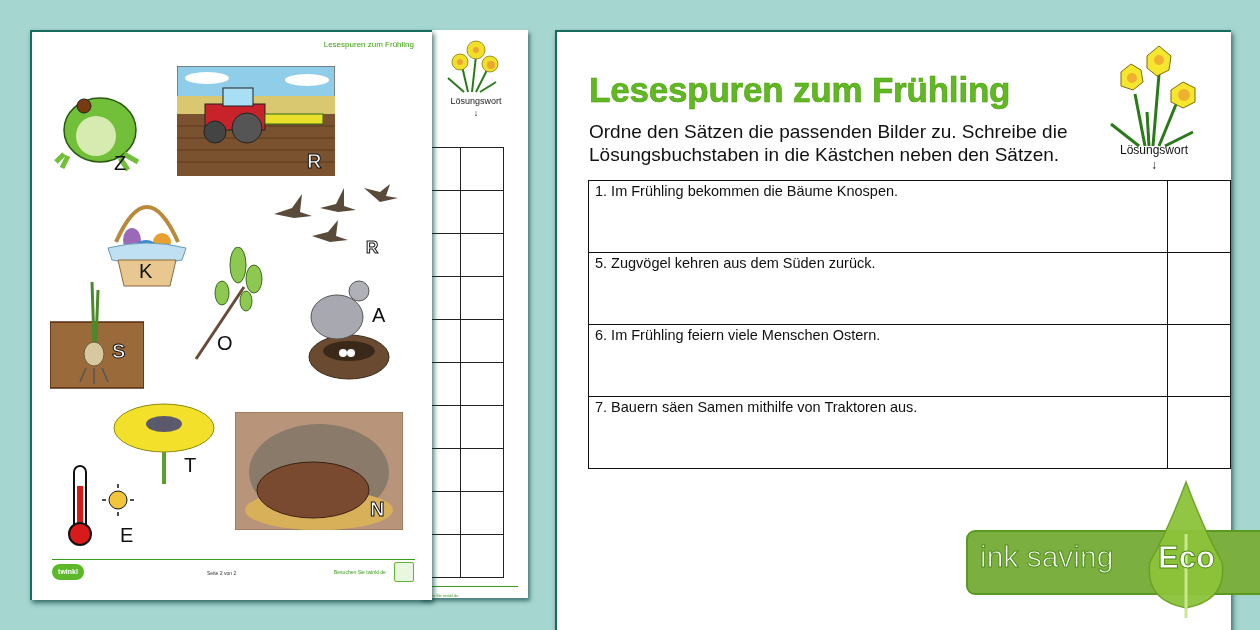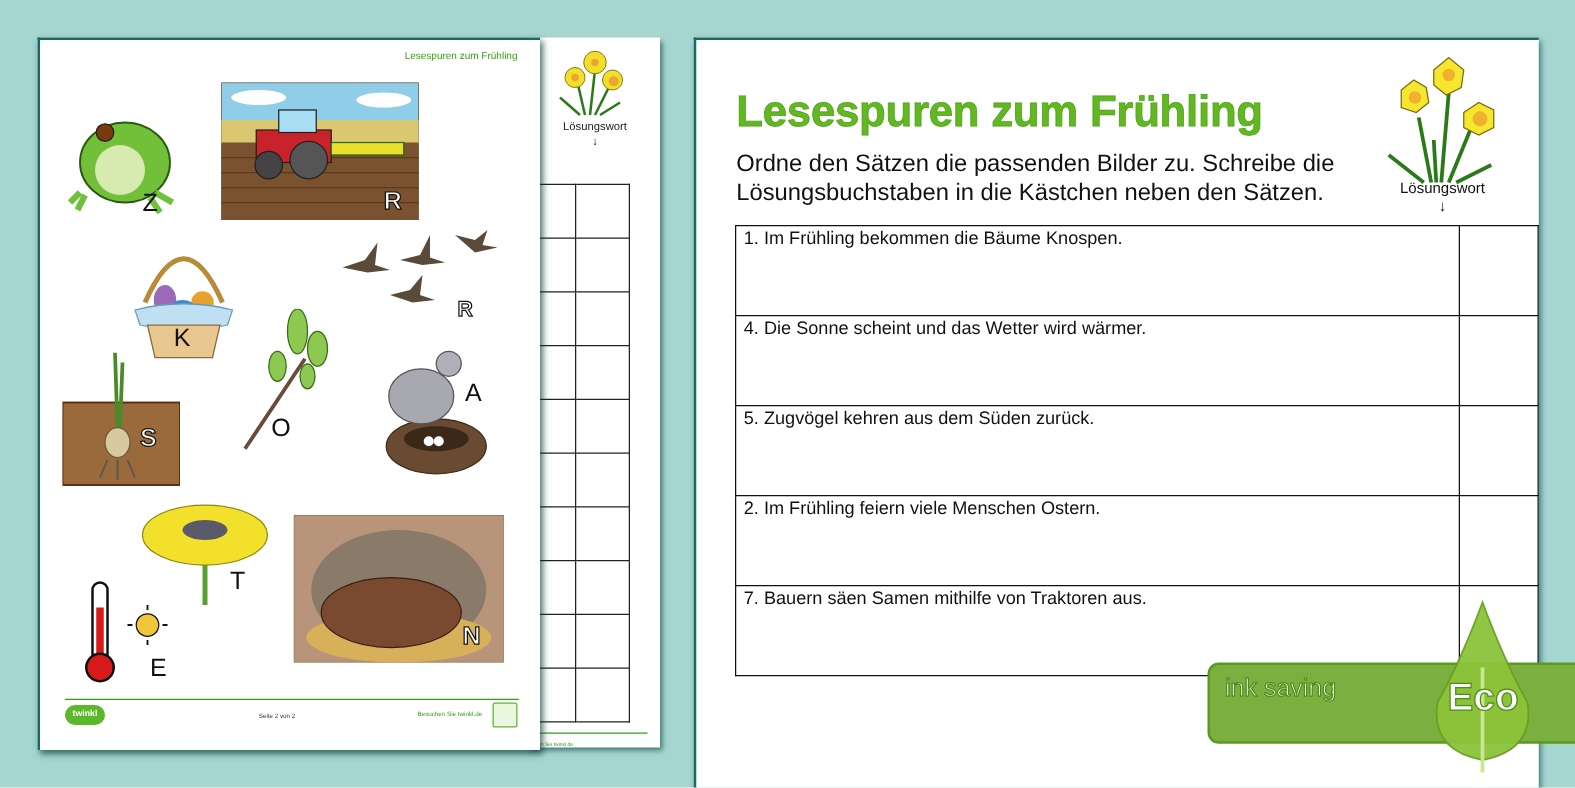--- a/index.html
+++ b/index.html
@@ -36,21 +36,21 @@
   .daff-main { position: absolute; left: 540px; top: 10px; width: 110px; height: 106px; }
   .lw-main { position: absolute; left: 545px; top: 111px; width: 104px; text-align: center; font-size: 12px; color: #111; }
   .lw-arrow { position: absolute; left: 545px; top: 126px; width: 104px; text-align: center; font-size: 12px; color: #111; }
   .q-table { position: absolute; left: 31px; top: 148px; border-collapse: collapse; }
   .q-table td { border: 1px solid #111; height: 72px; vertical-align: top; }
   .q-table td.q { width: 638px; padding: 2px 6px; font-size: 14.5px; color: #111; }
   .q-table td.ans { width: 70px; }
 
   
   .eco-bar { position: absolute; left: 966px; top: 530px; width: 300px; height: 65px; background: #7bb040; border: 2px solid #5a9a20; border-radius: 9px 0 0 9px; }
-  .eco-text { position: absolute; left: 980px; top: 540px; font-size: 20px; color: #fff; -webkit-text-stroke: 1px #4f8d1a; }
+  .eco-text { position: absolute; left: 980px; top: 540px; font-size: 30px; color: #fff; -webkit-text-stroke: 1px #4f8d1a; }
   .eco-drop { position: absolute; left: 1144px; top: 480px; width: 84px; height: 140px; }
   .eco-label { position: absolute; left: 1158px; top: 540px; font-size: 31px; font-weight: bold; color: #fff; text-align: center; -webkit-text-stroke: 1px #4f8d1a; }
 </style>
 </head>
 <body>
 
 <div class="back-page">
   <svg class="daff" viewBox="0 0 70 56">
     <g stroke="#2a7a1a" stroke-width="2" fill="none">
         <path d="M30 54 L24 28"></path>
@@ -262,29 +262,25 @@
   <div class="lw-main">Lösungswort</div>
   <div class="lw-arrow">↓</div>
 
   <table class="q-table">
     <tbody>
         <tr>
           <td class="q">1. Im Frühling bekommen die Bäume Knospen.</td>
           <td class="ans"></td>
         </tr>
     <tr>
-          <td class="q">4. Die Sonne scheint und das Wetter wird wärmer.</td>
+          <td class="q">5. Zugvögel kehren aus dem Süden zurück.</td>
           <td class="ans"></td>
         </tr>
     <tr>
-          <td class="q">5. Zugvögel kehren aus dem Süden zurück.</td>
-          <td class="ans"></td>
-        </tr>
-    <tr>
-          <td class="q">2. Im Frühling feiern viele Menschen Ostern.</td>
+          <td class="q">6. Im Frühling feiern viele Menschen Ostern.</td>
           <td class="ans"></td>
         </tr>
     <tr>
           <td class="q">7. Bauern säen Samen mithilfe von Traktoren aus.</td>
           <td class="ans"></td>
         </tr>
   </tbody>
     </table>
 </div>
 

